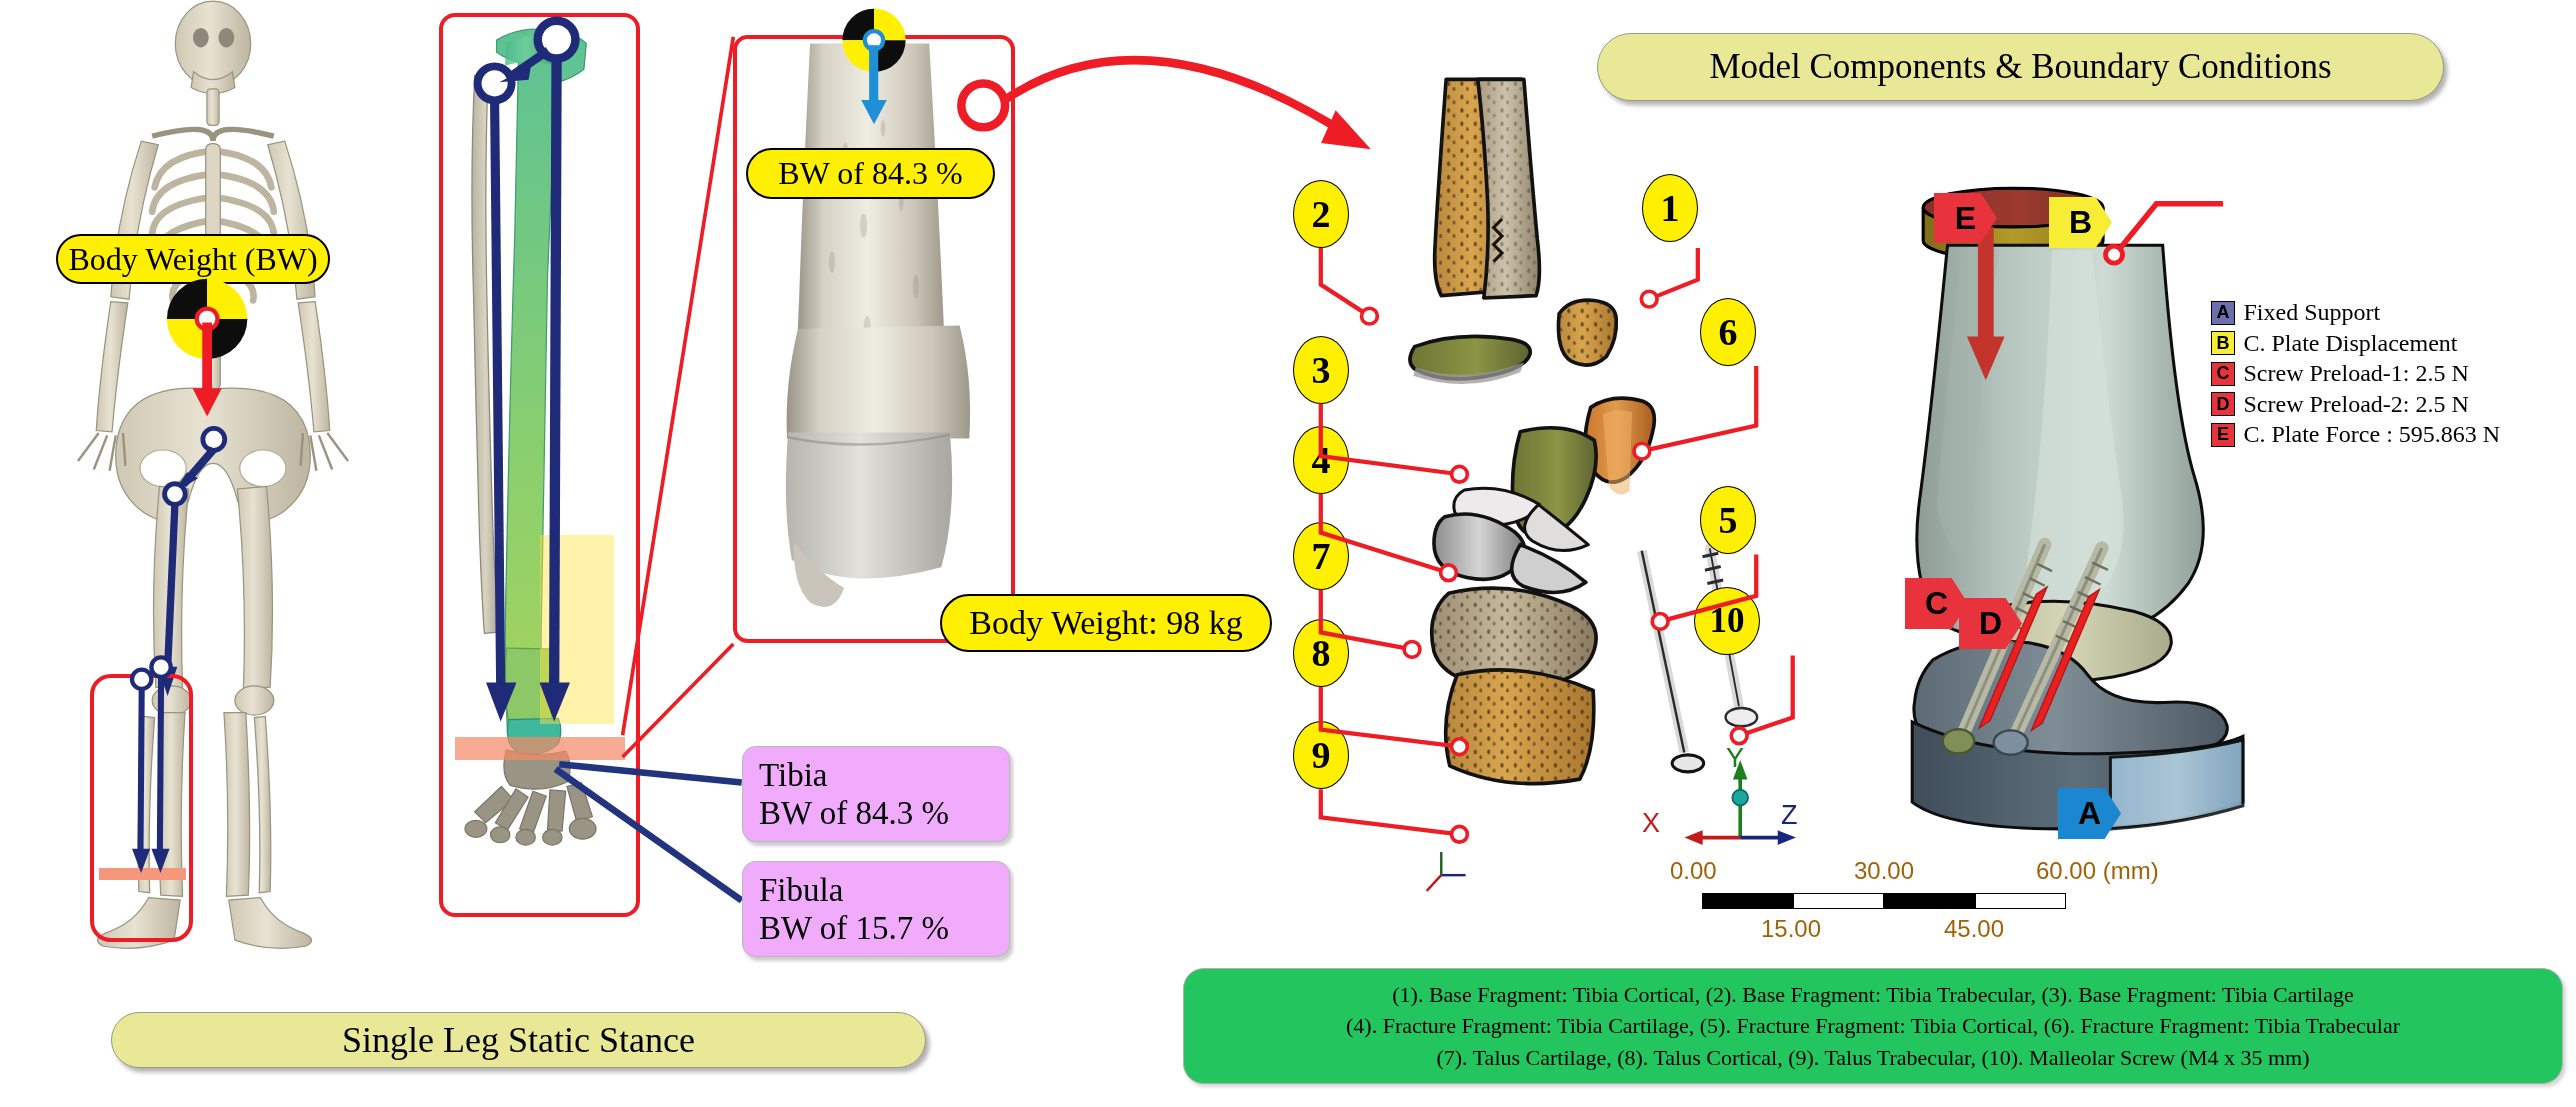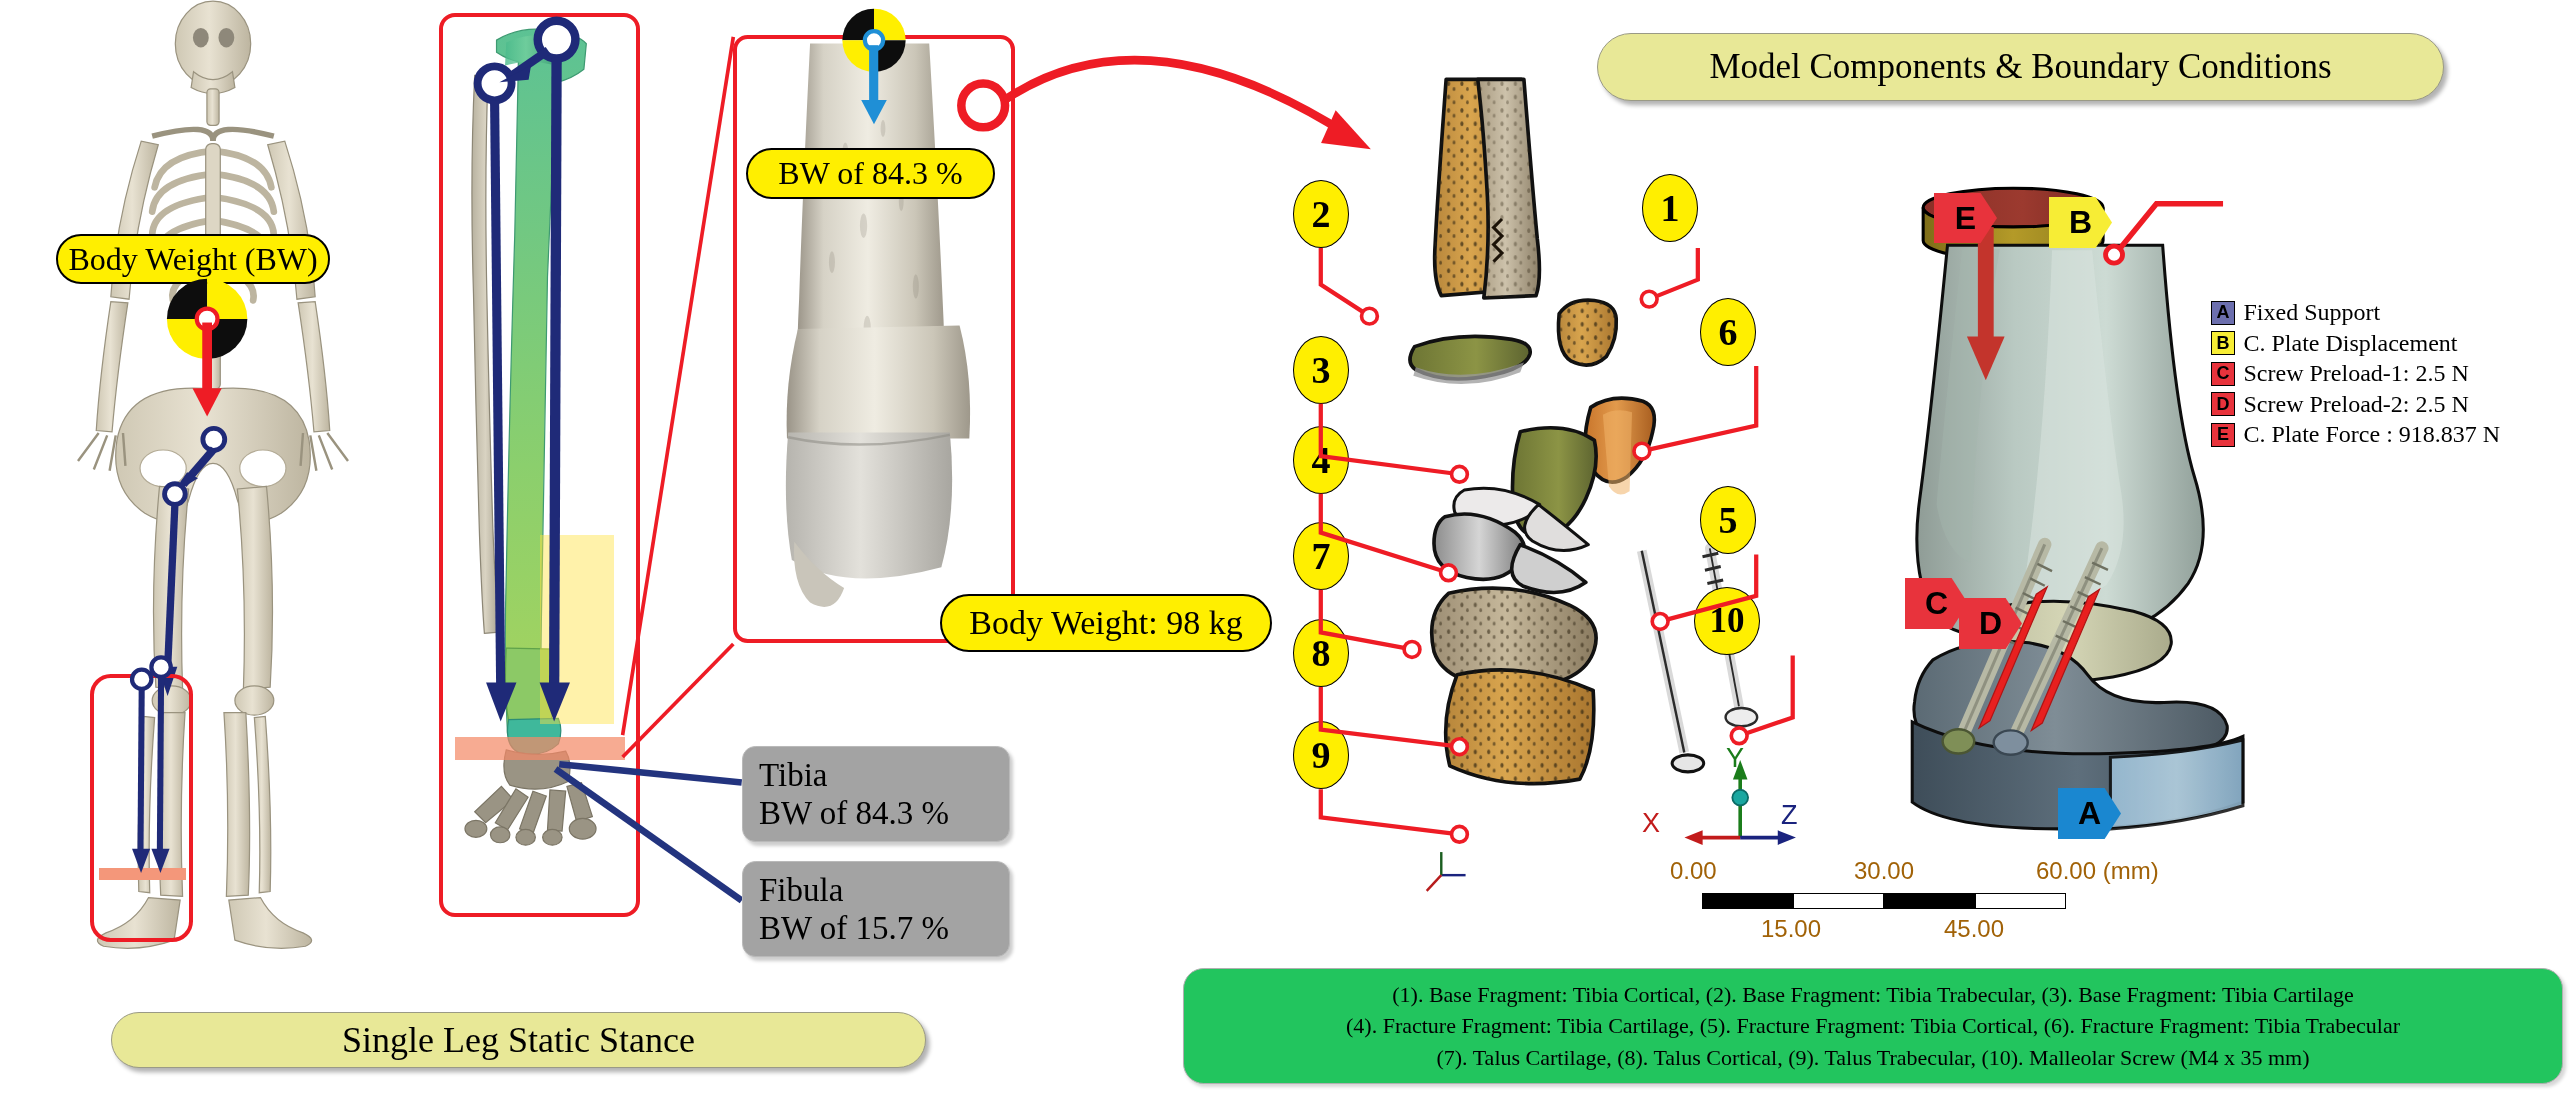--- a/index.html
+++ b/index.html
@@ -35,21 +35,21 @@
     background: #ffef00;
     border: 2.4px solid #000;
     border-radius: 608px;
     display: flex; align-items: center; justify-content: center;
     color: #000; white-space: nowrap;
     font-family: "Liberation Serif", "DejaVu Serif", serif;
   }
 
   
   .bluebox {
-    background: #a3a3a3;
+    background: #f0abfc;
     border: 1.2px solid #b9b9b9;
     border-radius: 13.4px;
     box-shadow: 3px 3.6px 3.6px rgba(0,0,0,0.20);
     color: #000;
     padding: 8.5px 16px;
     font-family: "Liberation Serif", "DejaVu Serif", serif;
     line-height: 1.18;
   }
 
   
@@ -749,21 +749,21 @@
     <div class="legend-row">
       <div class="legend-swatch" style="background:#e8333c;">
           <span>D</span>
         </div>
       <div class="legend-text">Screw Preload-2: 2.5 N</div>
     </div>
     <div class="legend-row">
       <div class="legend-swatch" style="background:#e8333c;">
           <span>E</span>
         </div>
-      <div class="legend-text">C. Plate Force : 918.837 N</div>
+      <div class="legend-text">C. Plate Force : 595.863 N</div>
     </div>
   </div>
 
   <div class="banner abs" style="left:1597px; top:33px; width:847px; height:68px; font-size:35px;">
     <span>Model Components &amp; Boundary Conditions</span>
   </div>
 
   <div class="abs" style="left:1666px; top:754px; width:146px; height:103px;">
     <svg width="146" height="103" viewBox="0 0 240 170">
 

